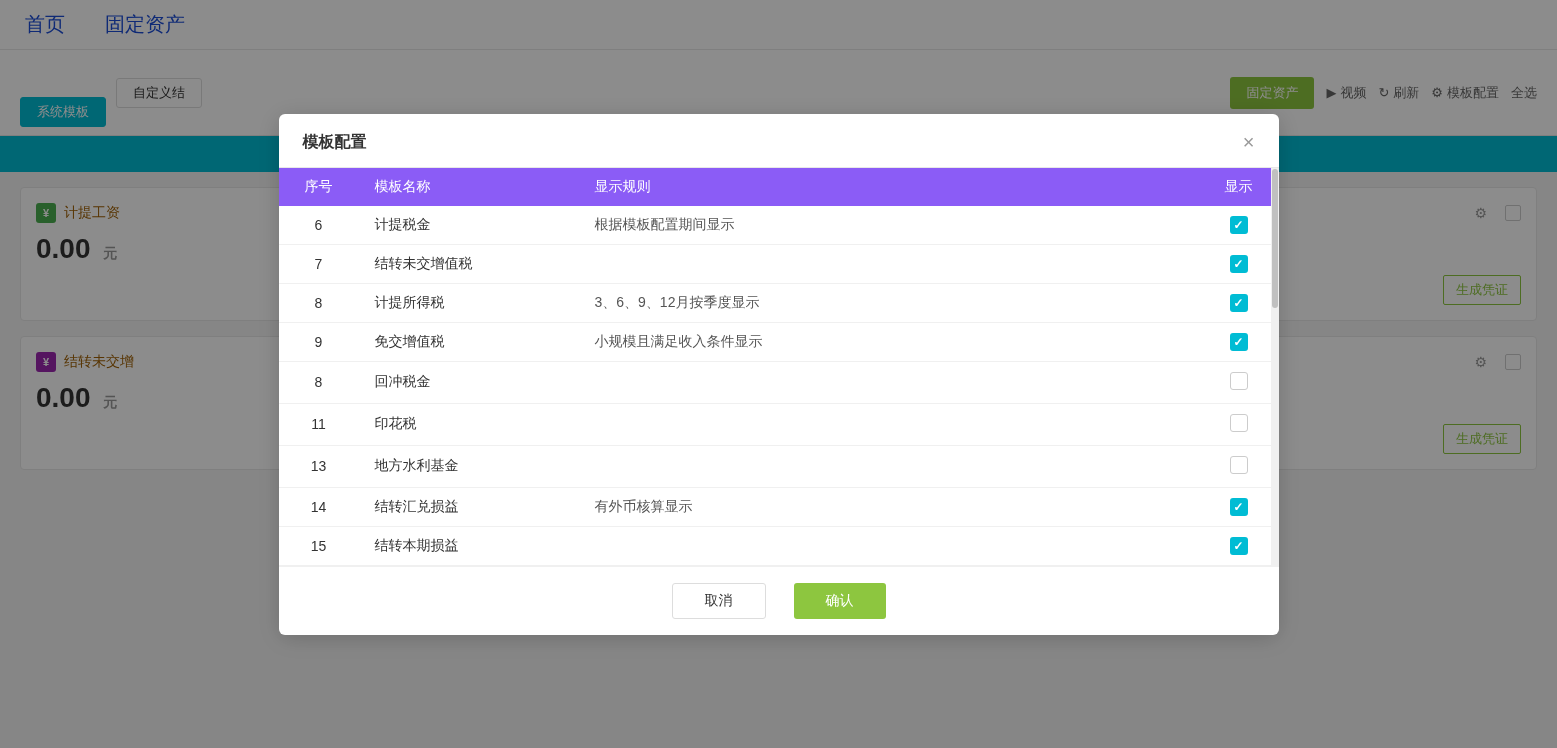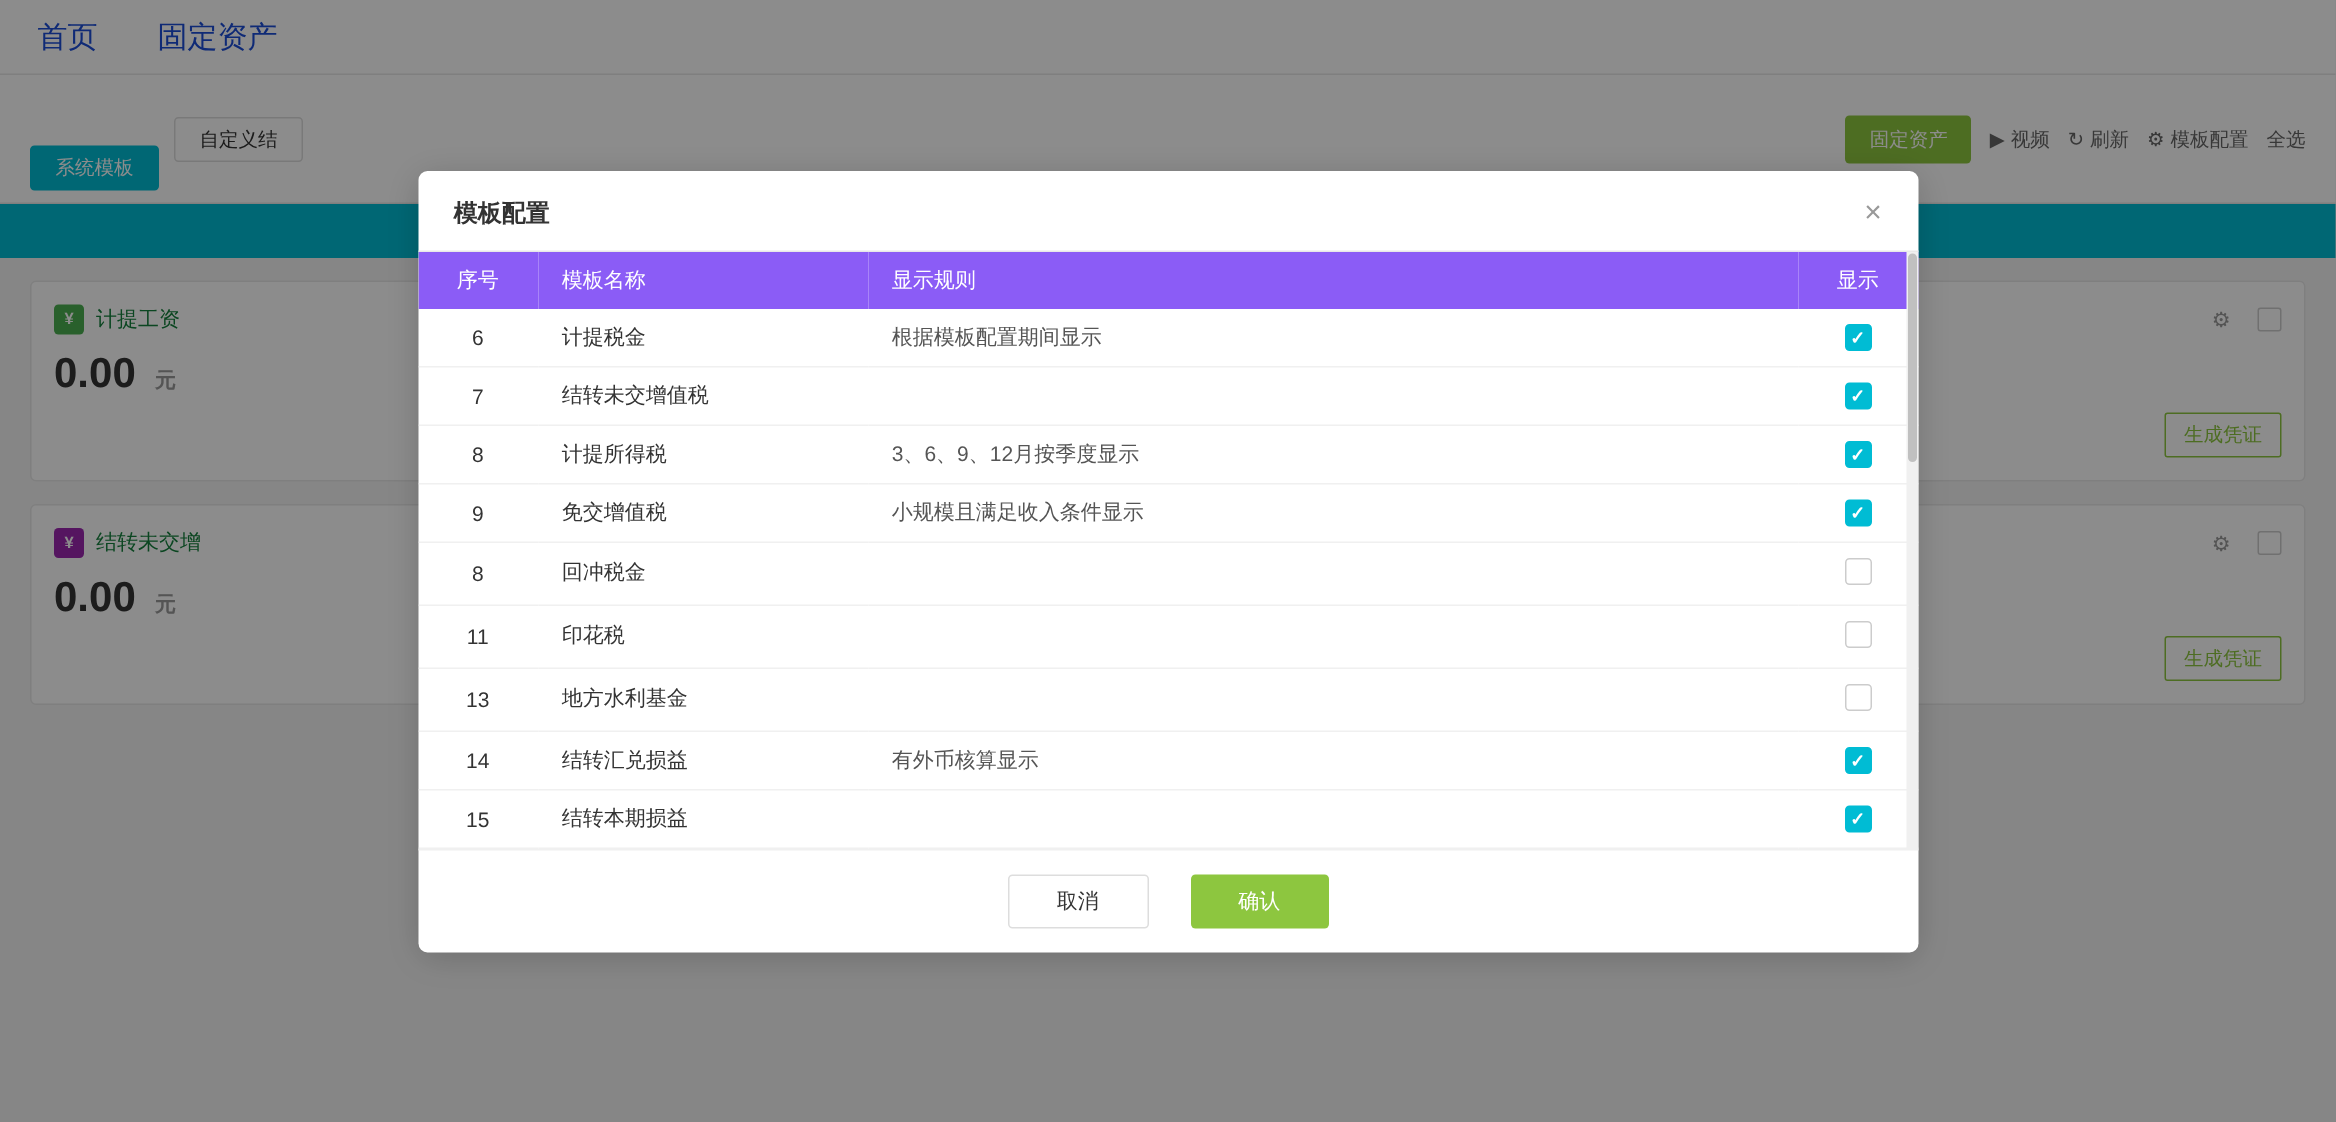--- a/index.html
+++ b/index.html
@@ -125,21 +125,21 @@
     .card-icon {
       width: 20px; height: 20px;
       border-radius: 3px;
       display: flex; align-items: center; justify-content: center;
       color: #fff;
       font-size: 11px;
       font-weight: bold;
     }
     .card-icon.green { background: #4caf50; }
     .card-icon.purple { background: #9c27b0; }
-    .card-title { font-size: 14px; color: #15803d; font-weight: 500; }
+    .card-title { font-size: 14px; color: #a16207; font-weight: 500; }
     .card-amount { font-size: 28px; font-weight: bold; color: #333; }
     .card-actions { display: flex; justify-content: flex-end; gap: 10px; margin-top: 10px; }
     .btn-gen {
       border: 1px solid #8dc63f;
       color: #8dc63f;
       background: #fff;
       padding: 5px 12px;
       border-radius: 2px;
       cursor: pointer;
       font-size: 13px;

